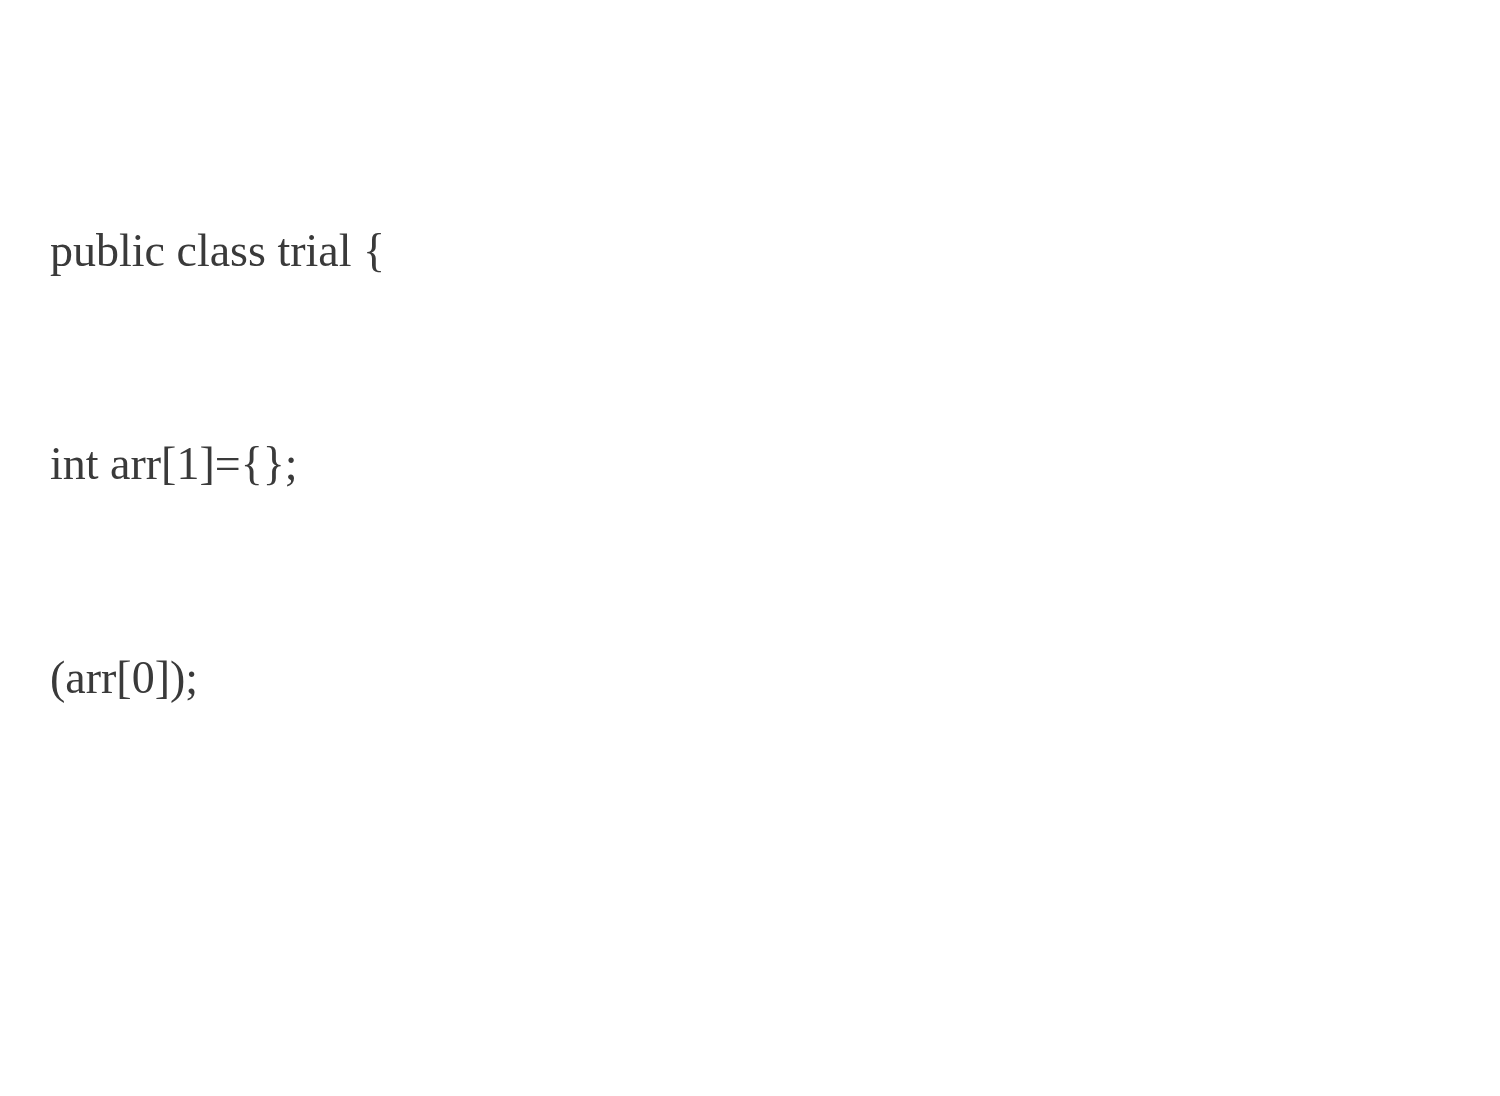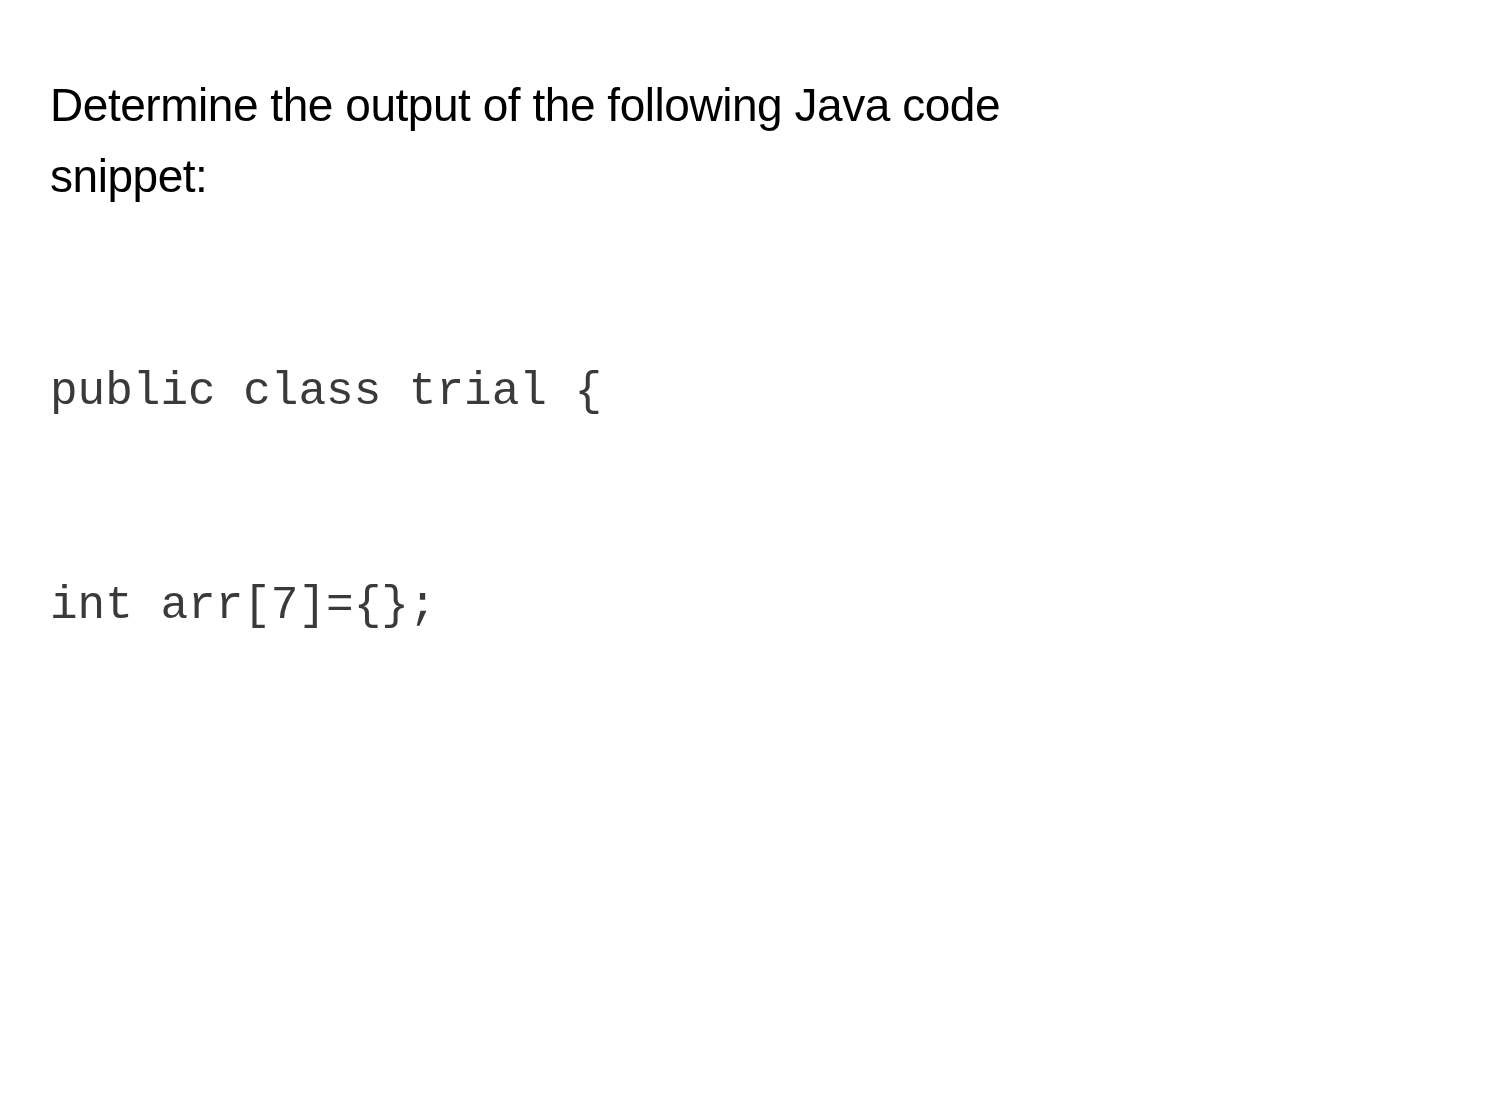--- a/index.html
+++ b/index.html
@@ -28,32 +28,30 @@
       white-space: pre;
       color: #3a3a3a;
       font-weight: 400;
       letter-spacing: 0;
       margin-top: 2px;
     }
     .code-line {
       display: block;
       overflow: hidden;
       white-space: nowrap;
+      font-family: Liberation Serif, serif;
     }
   </style>
 </head>
 <body>
 
 <div class="container">
 
-  <div class="prose">
-    <span>Determine the output of the following Java code</span><br>
-    <span>snippet:</span>
-  </div>
 
   <div class="code-block">
     <span class="code-line">public class trial {</span>
-    <span class="code-line">        int arr[7]={};</span>
+    <span class="code-line">        int arr[1]={};</span>
+    <span class="code-line">        (arr[0]);</span>
     
     
   </div>
 
 </div>
 
 </body></html>

